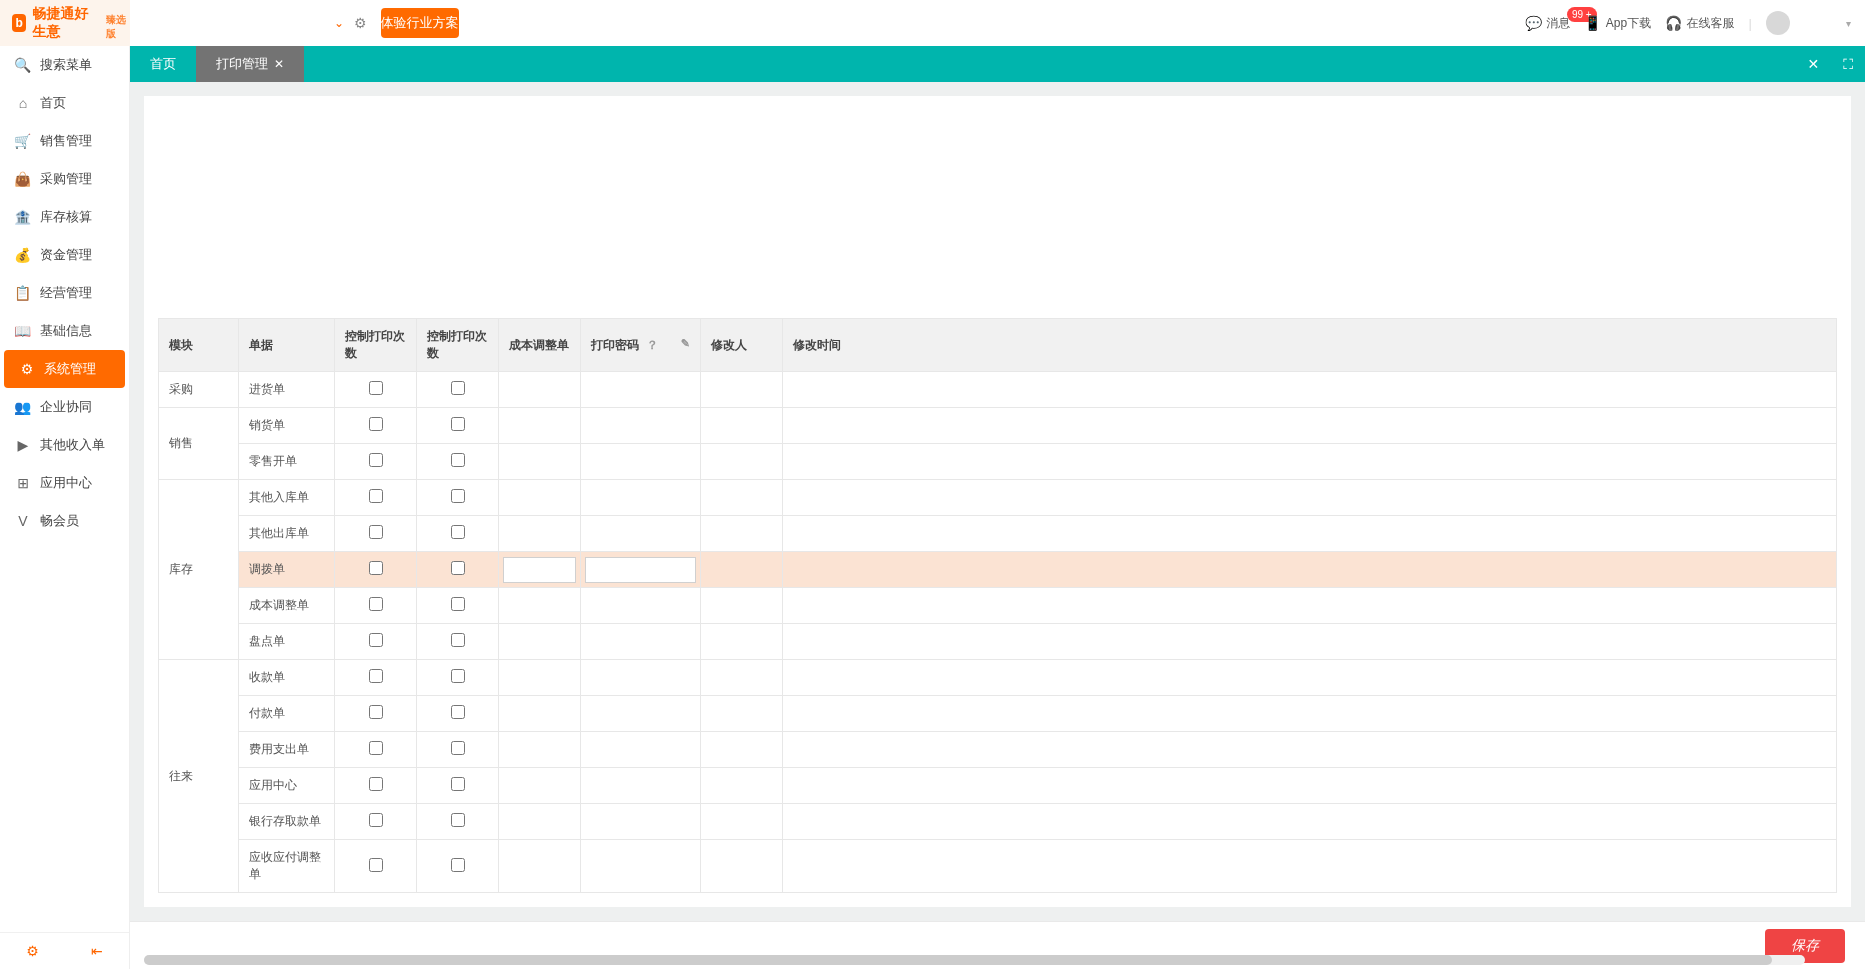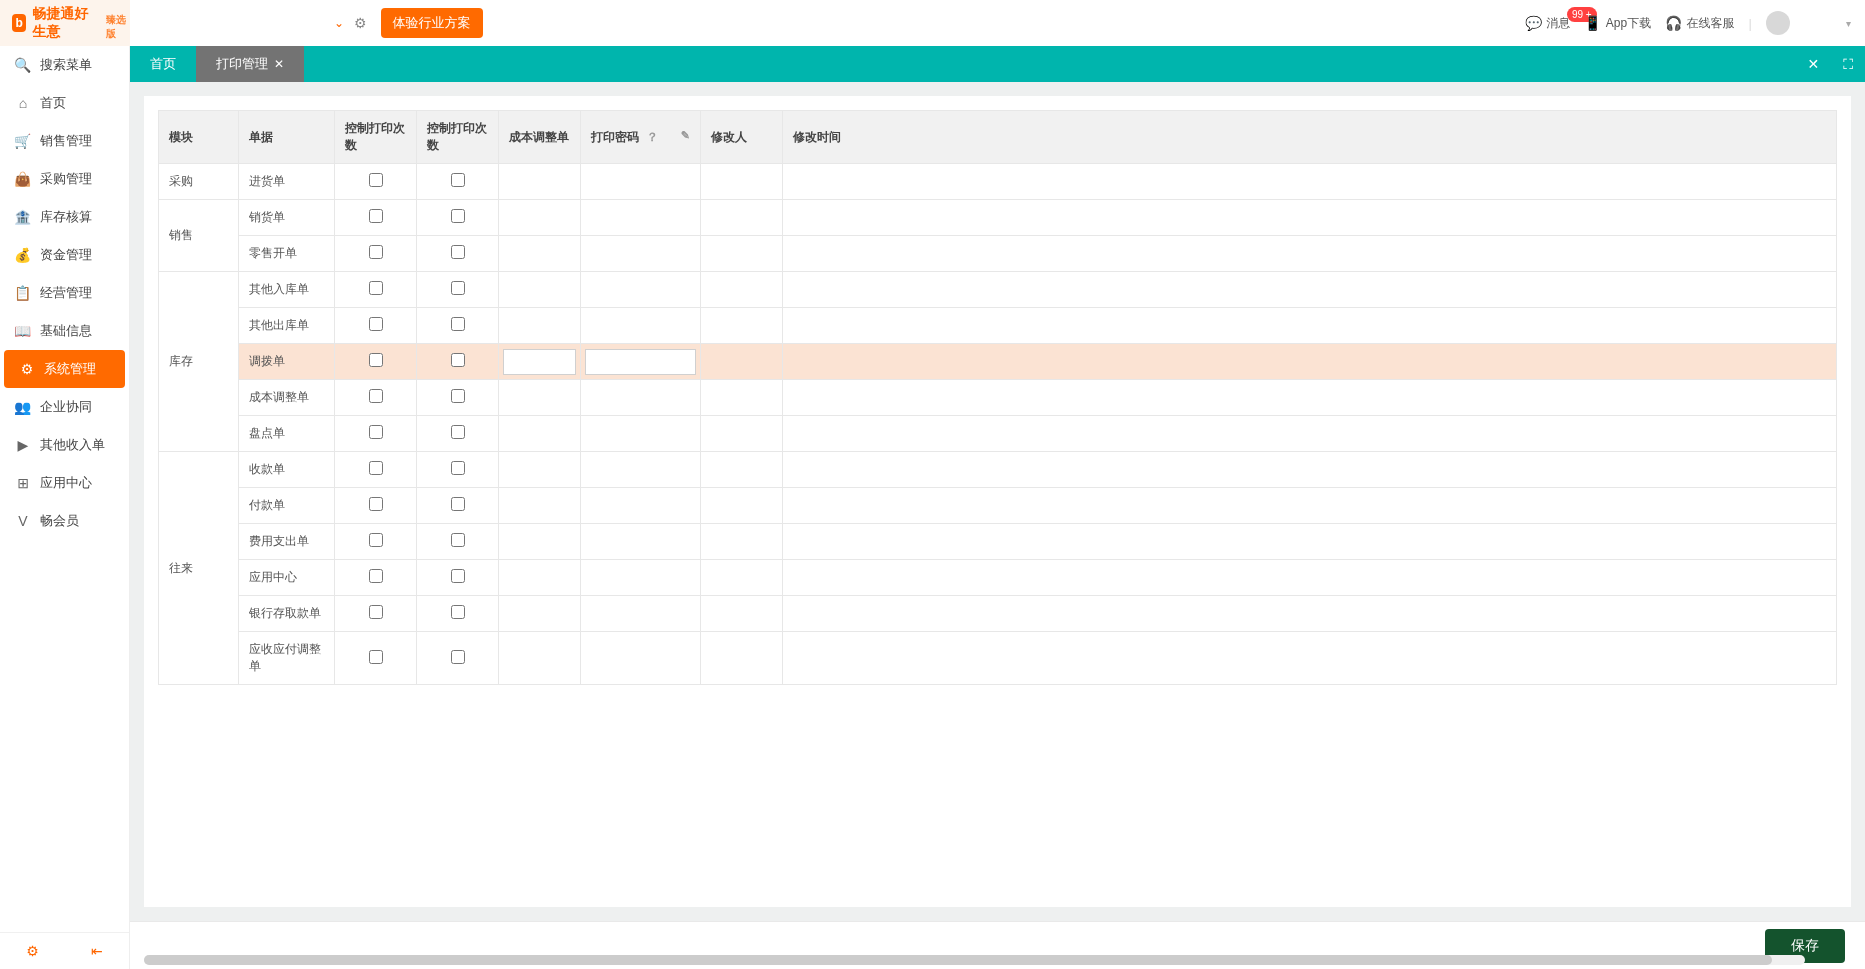--- a/index.html
+++ b/index.html
@@ -43,21 +43,21 @@
   color: #999;
   cursor: pointer;
 }
 .org-selector .blur { filter: blur(3px); color: #888; }
 .org-selector .chev { color: #f60; margin-left: auto; font-size: 12px; }
 .gear-btn { color: #888; margin-left: 10px; cursor: pointer; font-size: 14px; }
 .industry-btn {
   background: #ff6a00;
   color: #fff;
   border: none;
-  padding: 6px 12px;
+  padding: 6px 0;
   border-radius: 4px;
   margin-left: 14px;
   font-size: 13px;
   cursor: pointer;
 }
 .header-spacer { flex: 1; }
 .header-actions { display: flex; align-items: center; gap: 14px; }
 .hact { display: flex; align-items: center; gap: 4px; color: #555; font-size: 12px; cursor: pointer; position: relative; }
 .hact .ic { font-size: 14px; }
 .badge {
@@ -128,20 +128,21 @@
   overflow: auto;
   display: flex;
   flex-direction: column;
 }
 .card {
   background: #fff;
   flex: 1;
   padding: 14px;
   display: flex;
   flex-direction: column;
+  justify-content: flex-end;
 }
 .tbl { width: 100%; border-collapse: collapse; }
 .tbl th, .tbl td {
   border: 1px solid #e7e7e7;
   text-align: left;
   padding: 9px 10px;
   font-size: 12px;
   color: #555;
 }
 .tbl th { background: #f1f1f1; font-weight: 600; color: #444; }
@@ -167,27 +168,28 @@
   height: 48px;
   background: #fff;
   border-top: 1px solid #e9e9e9;
   display: flex;
   align-items: center;
   justify-content: flex-end;
   padding: 0 20px;
   position: relative;
 }
 .save-btn {
-  background: #14532d;
+  background: #ef4444;
   color: #fff;
   border: none;
   padding: 8px 26px;
   border-radius: 4px;
   font-size: 14px;
   cursor: pointer;
+  font-style: italic;
 }
 .hscroll { position: absolute; left: 14px; right: 60px; height: 10px; bottom: 4px; background: #f0f0f0; border-radius: 5px; }
 .hscroll .thumb { position: absolute; left: 0; width: 98%; height: 100%; background: #ccc; border-radius: 5px; }
 
 </style>
 </head>
 <body>
 
 <div class="app">
   <div class="header">

